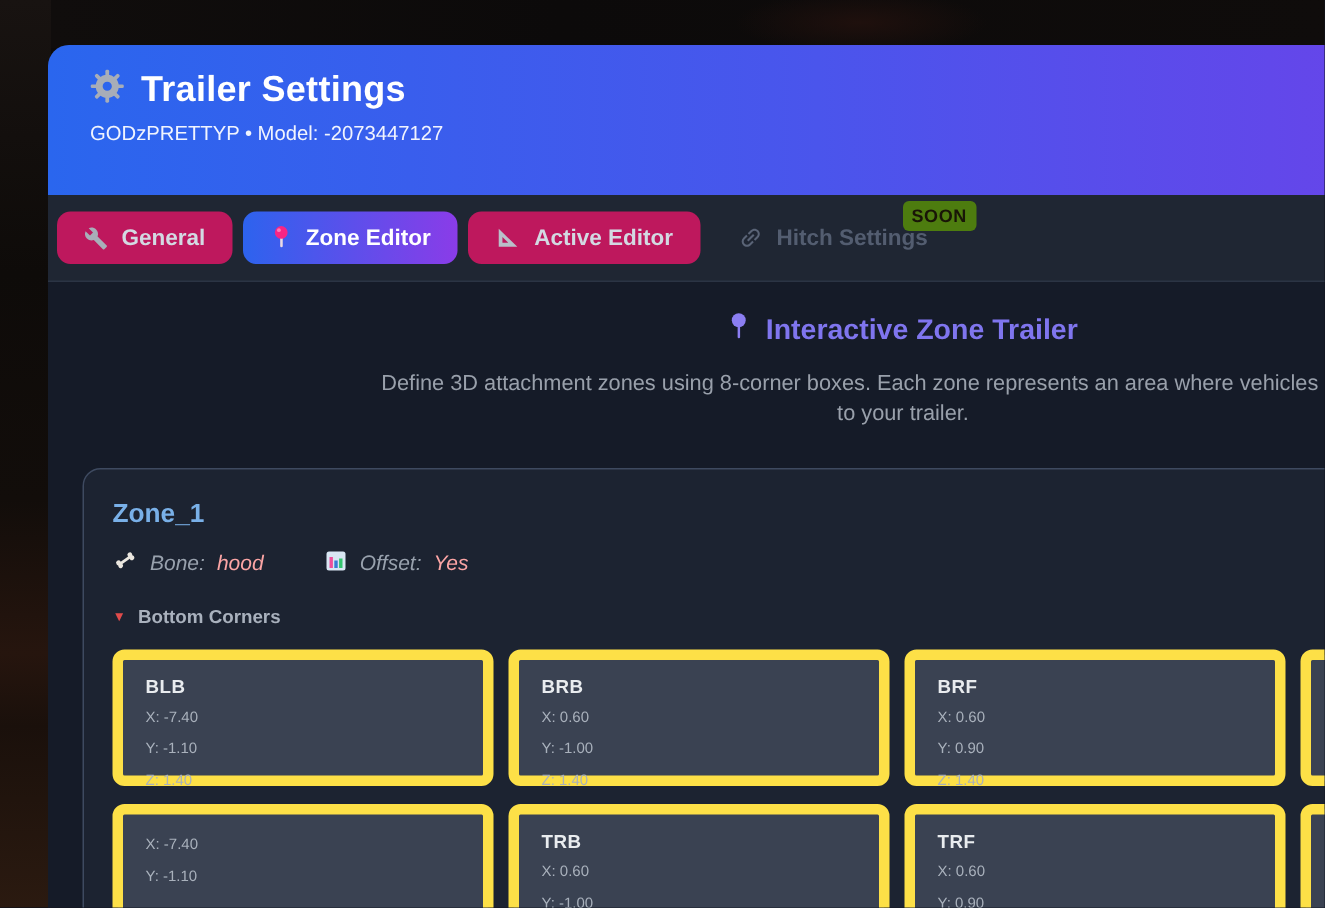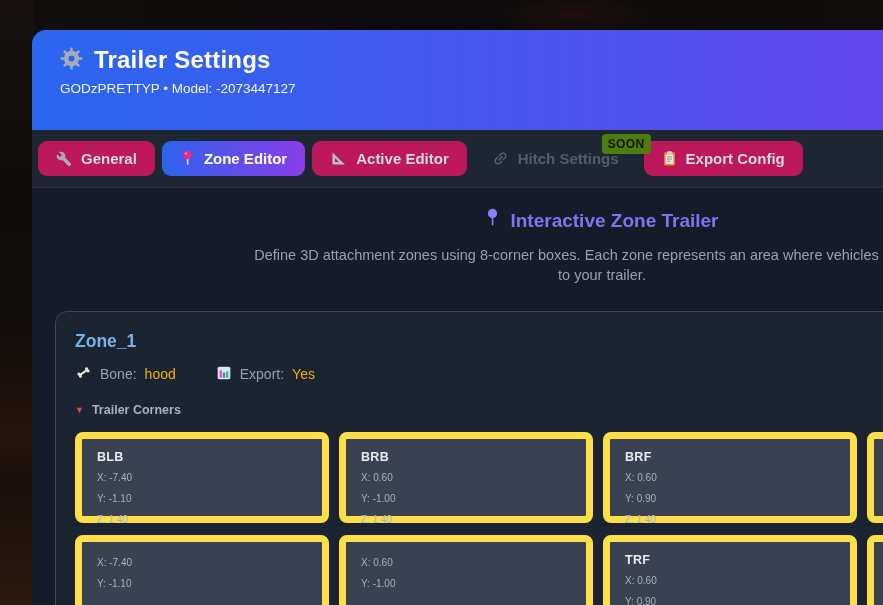--- a/index.html
+++ b/index.html
@@ -64,22 +64,22 @@
   }
   .section-desc{ margin-top:12px; text-align:center; color:#99a0ab; font-size:14.5px; line-height:20px; }
   
   .zone-card{
     margin:26px 24px 0 23px; height:700px;
     background:#1c2331; border:1px solid #3e4a60; border-radius:12px;
     padding:15px 19px;
   }
   .zone-title{ color:#79b0e8; font-size:17.5px; font-weight:bold; margin-top:4px; }
   .zone-meta{ display:flex; align-items:center; gap:40px; margin-top:12px; font-size:14px; color:#98a1ad; }
-  .meta-item{ display:flex; align-items:center; gap:8px; }
-  .meta-val{ color:#eab308; }
+  .meta-item{ display:flex; align-items:center; gap:8px;font-style:italic; }
+  .meta-val{ color:#fca5a5; }
   .corners-toggle{
     display:flex; align-items:center; gap:8px; margin-top:19px;
     font-size:12.5px; font-weight:bold; color:#a9b1bd; cursor:pointer;
   }
   .tri{ color:#e14b4b; font-size:9px; line-height:9px; }
   .corner-grid{
     margin-top:15px; display:grid; grid-template-columns:repeat(4,254px); gap:10px;
   }
   .corner-grid.row2{ margin-top:12px; }
   .corner-box{
@@ -155,33 +155,20 @@
     <div class="tab disabled">
       <span class="ticon">
         <svg width="17" height="17" viewBox="0 0 24 24">
           <path fill="#5a6477" transform="rotate(-45 12 12)" d="M3.9 12c0-1.7 1.4-3.1 3.1-3.1h4V7H7c-2.8 0-5 2.2-5 5s2.2 5 5 5h4v-1.9H7c-1.7 0-3.1-1.4-3.1-3.1zM8 13h8v-2H8v2zm9-6h-4v1.9h4c1.7 0 3.1 1.4 3.1 3.1s-1.4 3.1-3.1 3.1h-4V17h4c2.8 0 5-2.2 5-5s-2.2-5-5-5z"></path>
         </svg>
       </span>
       <span>Hitch Settings</span>
       <span class="badge-soon">SOON</span>
     </div>
 
-    <div class="tab">
-      <span class="ticon">
-        <svg width="15" height="17" viewBox="0 0 24 26">
-          <rect x="3.5" y="3" width="17" height="21" rx="2.2" fill="#e8943a"></rect>
-          <rect x="6" y="6.5" width="12" height="15" rx="1" fill="#f3ece2"></rect>
-          <rect x="8" y="1.2" width="8" height="4.4" rx="1.4" fill="#ccd2db"></rect>
-          <rect x="8" y="9.5" width="8" height="1.7" fill="#8a93a0"></rect>
-          <rect x="8" y="13" width="8" height="1.7" fill="#8a93a0"></rect>
-          <rect x="8" y="16.5" width="5.5" height="1.7" fill="#8a93a0"></rect>
-        </svg>
-      </span>
-      <span>Export Config</span>
-    </div>
 
   </div>
 
   <div class="content">
 
     <div class="section-heading">
       <span>
         <svg width="15" height="20" viewBox="0 0 20 26">
           <rect x="9" y="11" width="2.2" height="12" rx="1.1" fill="#8b7ef2"></rect>
           <circle cx="10" cy="7" r="6.2" fill="#8b7ef2"></circle>
@@ -217,28 +204,28 @@
         </span>
         <span class="meta-item">
           <span>
             <svg width="16" height="16" viewBox="0 0 24 24">
               <rect x="2.5" y="2.5" width="19" height="19" rx="2.5" fill="#d8e6f3"></rect>
               <rect x="5.5" y="8" width="3.4" height="11" fill="#ef4f9b"></rect>
               <rect x="10.3" y="11.5" width="3.4" height="7.5" fill="#3a7bd5"></rect>
               <rect x="15.1" y="9.5" width="3.4" height="9.5" fill="#33c46e"></rect>
             </svg>
           </span>
-          <span>Export:</span>
+          <span>Offset:</span>
           <span class="meta-val">Yes</span>
         </span>
       </div>
 
       <div class="corners-toggle">
         <span class="tri">▼</span>
-        <span>Trailer Corners</span>
+        <span>Bottom Corners</span>
       </div>
 
       <div class="corner-grid">
         <div class="corner-box">
           <div class="corner-name">BLB</div>
           <div class="corner-line">X: -7.40</div>
           <div class="corner-line">Y: -1.10</div>
           <div class="corner-line">Z: 1.40</div>
         </div>
         <div class="corner-box">
@@ -261,20 +248,21 @@
         </div>
       </div>
 
       <div class="corner-grid row2">
         <div class="corner-box">
           <div class="corner-line">X: -7.40</div>
           <div class="corner-line">Y: -1.10</div>
 
         </div>
         <div class="corner-box">
+          <div class="corner-name">TRB</div>
           <div class="corner-line">X: 0.60</div>
           <div class="corner-line">Y: -1.00</div>
 
         </div>
         <div class="corner-box">
           <div class="corner-name">TRF</div>
           <div class="corner-line">X: 0.60</div>
           <div class="corner-line">Y: 0.90</div>
 
         </div>

